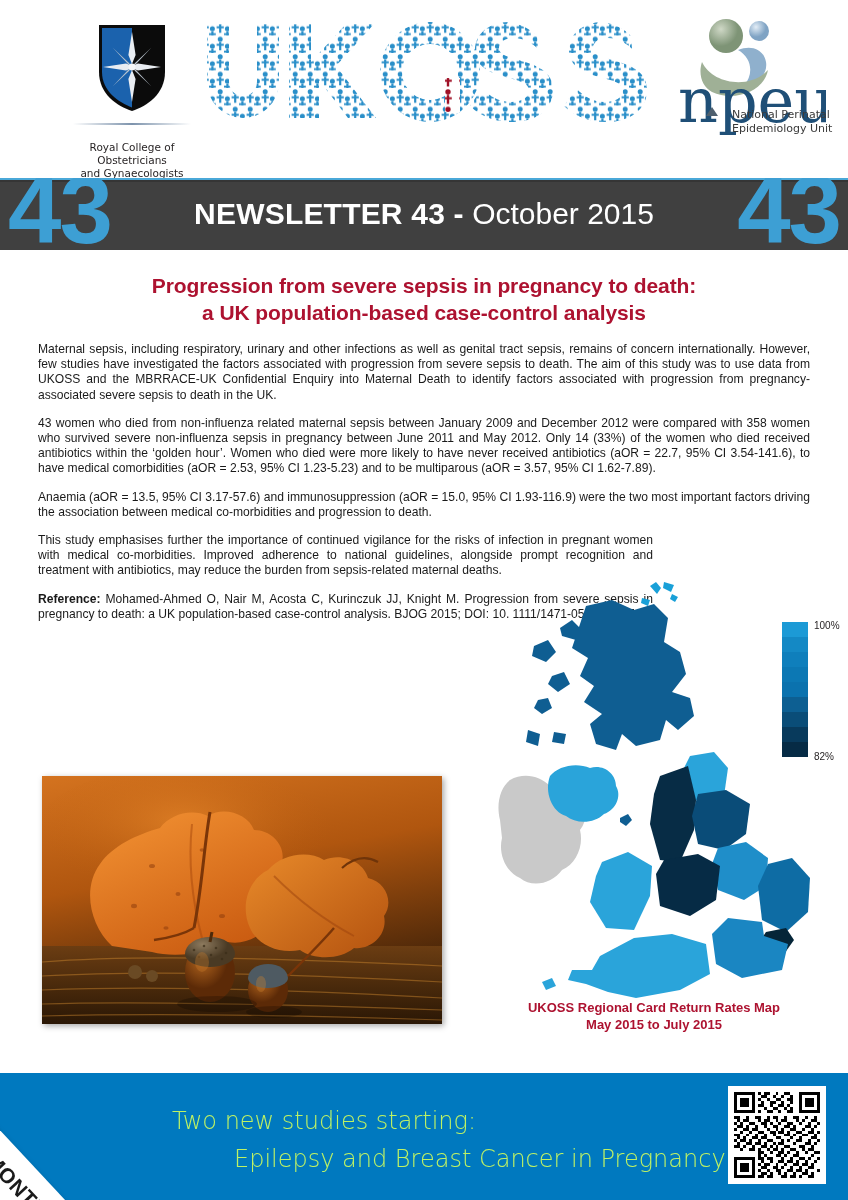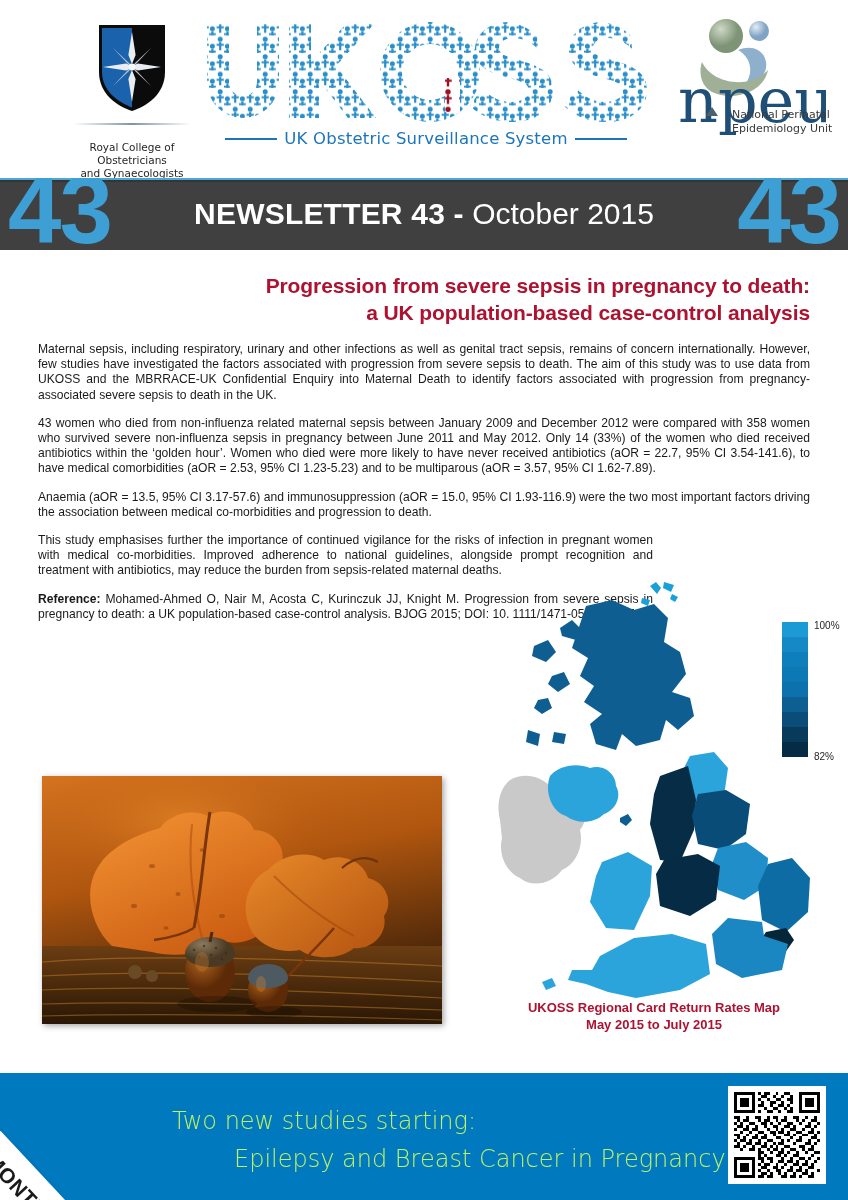--- a/index.html
+++ b/index.html
@@ -84,21 +84,21 @@
     position:relative; z-index:3;
     text-align:center; color:#ffffff;
     line-height:72px; font-size:30px; white-space:nowrap;
   }
   .nl-title .strong { font-weight:700; letter-spacing:.2px; }
   .nl-title .light { font-weight:400;margin-top:20px; }
 
   
   .article { position:relative; padding: 22px 38px 0 38px; }
   .art-title {
-    color:#ad1230; text-align:right; font-weight:700;
+    color:#ad1230; text-align:center; font-weight:700;
     font-size:21px; line-height:27px; letter-spacing:-.1px;
     margin-bottom: 16px;
   }
   .body-col { position:relative; }
   p.body {
     font-family:"Liberation Sans", sans-serif;
     font-size:12.1px; line-height:15.2px;
     color:#1a1a1a; text-align:justify;
     margin-bottom: 13px;
   }
@@ -220,25 +220,20 @@
             <path d="M6 6 h22 v58 a14 14 0 0 0 28 0 V6 h22 v58 a36 36 0 0 1 -72 0 Z"></path>
             <path d="M88 6 h22 v38 L145 6 h28 l-38 42 l40 52 h-28 l-29 -38 v38 H88 Z"></path>
             <path d="M229 4 a50 50 0 1 1 -.1 0 Z M229 26 a28 28 0 1 0 .1 0 Z"></path>
             <path d="M336 18 a48 40 0 0 0 -28 -14 c-20 0 -34 12 -34 28 c0 32 54 24 54 40 c0 8 -8 12 -18 12 c-12 0 -22 -6 -29 -14 l-12 18 a56 46 0 0 0 43 16 c22 0 40 -12 40 -32 c0 -34 -54 -26 -54 -42 c0 -6 6 -10 15 -10 c10 0 18 5 24 11 Z"></path>
             <path d="M430 18 a48 40 0 0 0 -28 -14 c-20 0 -34 12 -34 28 c0 32 54 24 54 40 c0 8 -8 12 -18 12 c-12 0 -22 -6 -29 -14 l-12 18 a56 46 0 0 0 43 16 c22 0 40 -12 40 -32 c0 -34 -54 -26 -54 -42 c0 -6 6 -10 15 -10 c10 0 18 5 24 11 Z"></path>
           </g>
           <g fill="url(#figred)">
             <rect x="244" y="60" width="15" height="34"></rect>
           </g>
         </svg>
-      </div>
-      <div class="ukoss-sub-row">
-        <span class="ukoss-sub-line"></span>
-        <span class="ukoss-sub-text">UK Obstetric Surveillance System</span>
-        <span class="ukoss-sub-line"></span>
       </div>
     </div>
 
     <div class="npeu-logo">
       <svg width="160" height="132" viewBox="0 0 160 132">
         <defs>
           <radialGradient id="gsph" cx="35%" cy="30%">
             <stop offset="0%" stop-color="#cfd8c6"></stop>
               <stop offset="100%" stop-color="#7e9476"></stop>
           </radialGradient>

